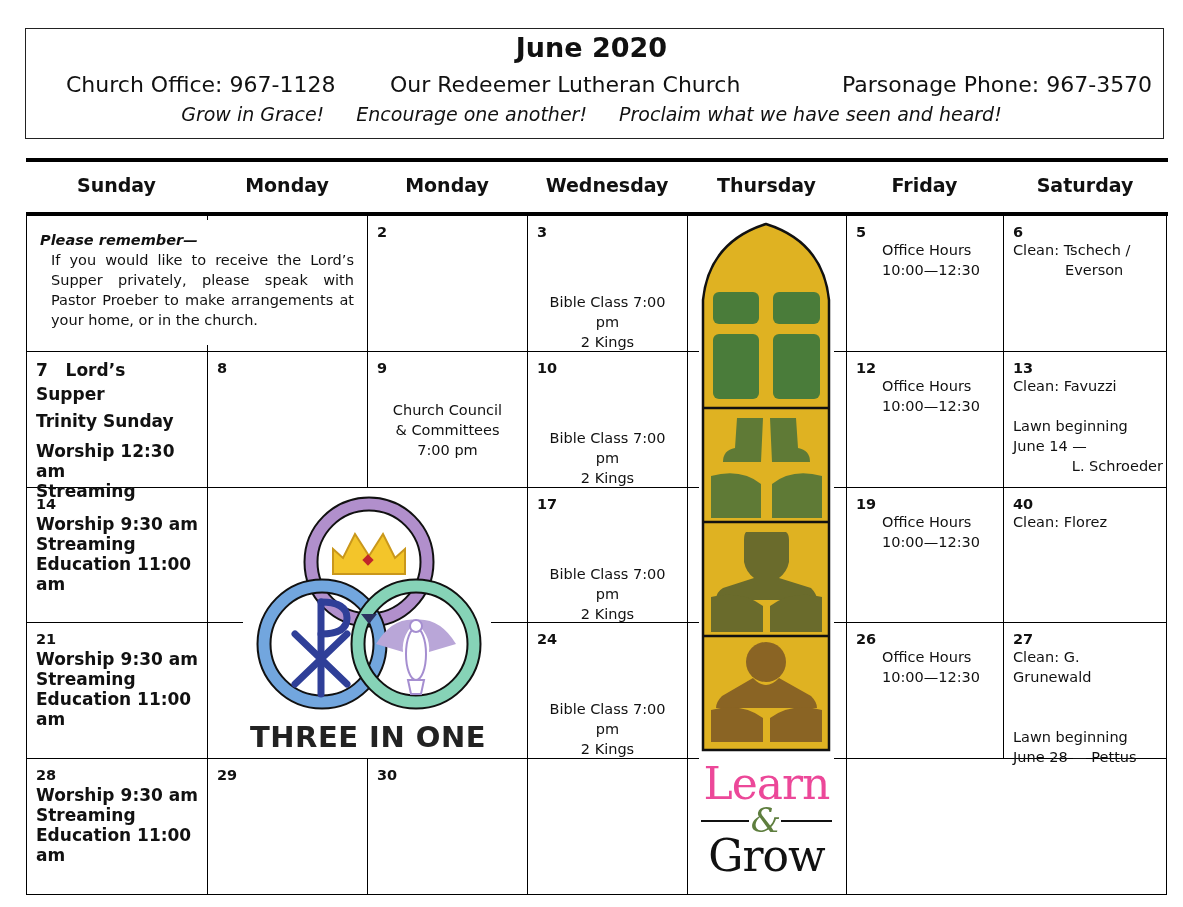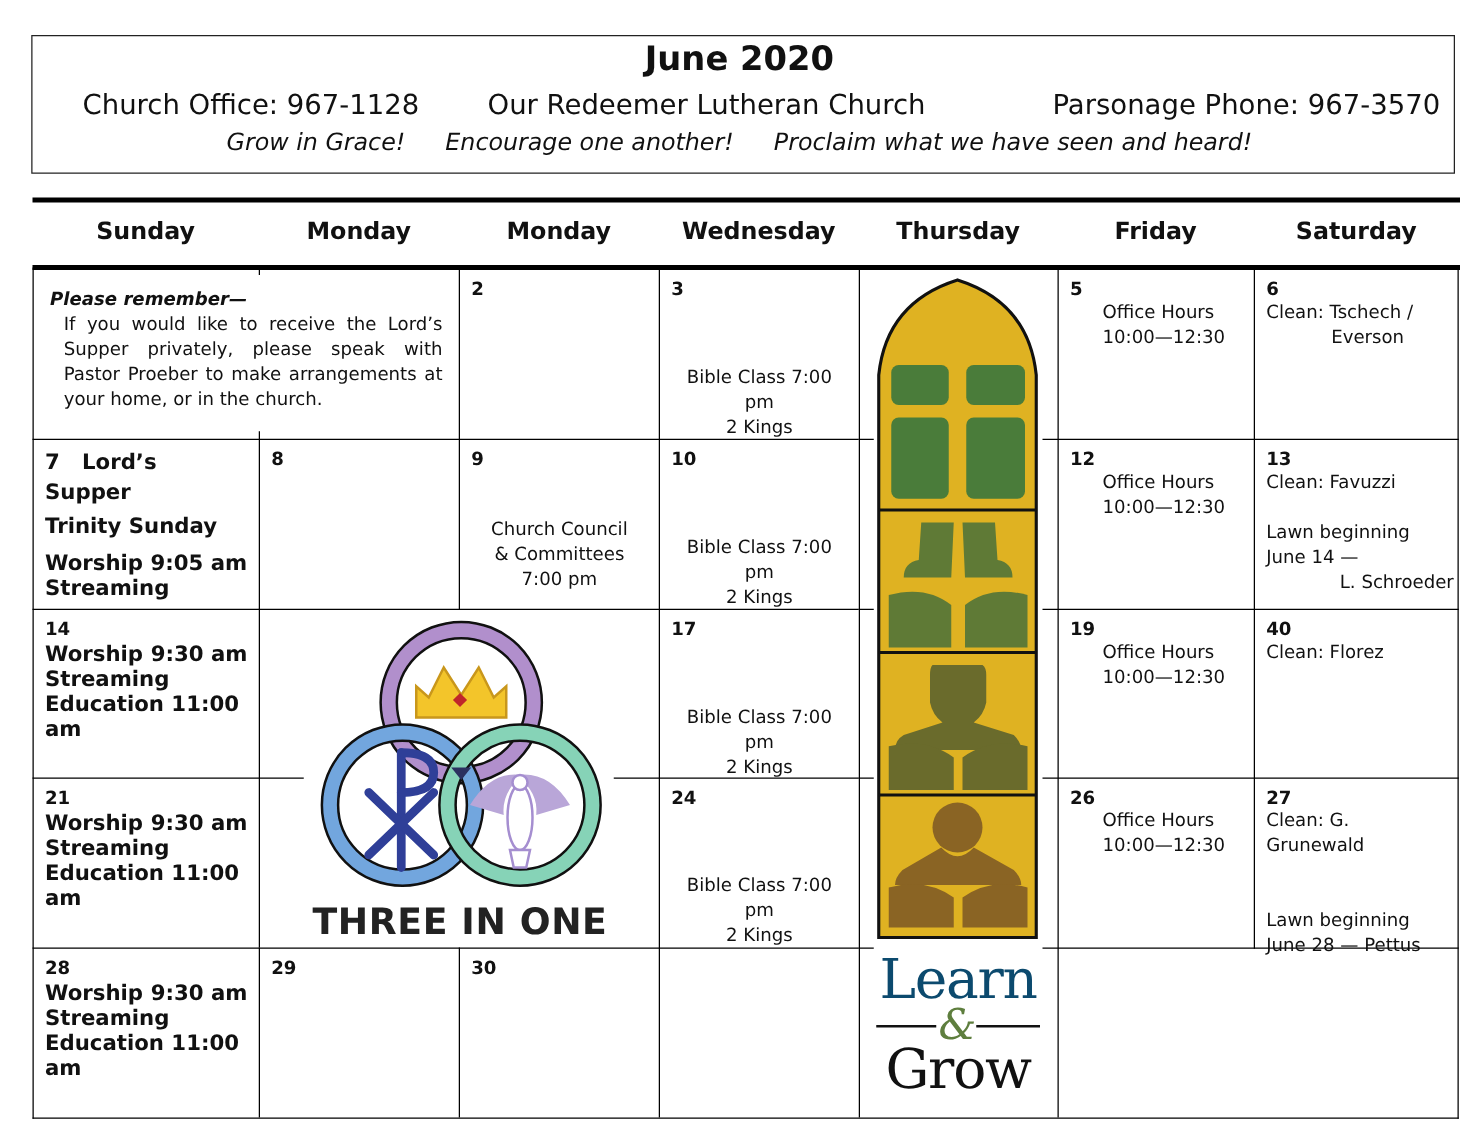--- a/index.html
+++ b/index.html
@@ -104,29 +104,29 @@
 </div>
 <div class="cell" style="left:1004px; top:216px; width:162px; height:135px;">
   <div class="num">6</div>
   <div style="margin-top:-2px;">Clean:  Tschech /</div>
   <div style="padding-left:52px;">Everson</div>
 </div>
 
 <div class="cell" style="left:27px; top:352px; width:180px; height:135px;">
   <div class="bold" style="line-height:24px;"><span>7</span>&nbsp;&nbsp;&nbsp;<span>Lord’s Supper</span></div>
   <div class="bold" style="margin-top:5px; line-height:20px;">Trinity Sunday</div>
-  <div class="bold" style="margin-top:10px; line-height:20px;">Worship  9:05 am</div>
+  <div class="bold" style="margin-top:10px; line-height:20px;">Worship  12:30 am</div>
   <div class="bold" style="line-height:20px;">Streaming</div>
 </div>
 <div class="cell" style="left:208px; top:352px; width:159px; height:135px;">
   <div class="num">8</div>
 </div>
 <div class="cell" style="left:368px; top:352px; width:159px; height:135px;">
   <div class="num">9</div>
-  <div class="center" style="margin-top:36px;">Church Council</div>
+  <div class="center" style="margin-top:22px;">Church Council</div>
   <div class="center">&amp; Committees</div>
   <div class="center">7:00 pm</div>
 </div>
 <div class="cell" style="left:528px; top:352px; width:159px; height:135px;">
   <div class="num">10</div>
   <div class="center" style="margin-top:50px;">Bible Class  7:00 pm</div>
   <div class="center">2 Kings</div>
 </div>
 <div class="cell" style="left:847px; top:352px; width:156px; height:135px;">
   <div class="num">12</div>
@@ -262,18 +262,18 @@
     <line x1="2" y1="414" x2="128" y2="414" stroke="#111" stroke-width="2.5"></line>
 
     <circle cx="65" cy="440" r="20" fill="#8a6424"></circle>
     <path d="M52 456 Q65 470 78 456 L110 474 Q116 480 116 486 L15 486 Q15 480 21 474 Z" fill="#8a6424"></path>
     <path d="M10 488 Q40 480 62 496 L62 520 L10 520 Z" fill="#8a6424"></path>
     <path d="M121 488 Q91 480 69 496 L69 520 L121 520 Z" fill="#8a6424"></path>
   </svg>
 </div>
 
 <div class="abs" style="left:695px; top:760px; width:143px; height:130px;">
-  <div class="abs" style="left:0; top:0; width:143px; text-align:center; font-family:'DejaVu Serif', serif; font-size:44px; line-height:48px; color:#0c4a6e; letter-spacing:-1px;">Learn</div>
+  <div class="abs" style="left:0; top:0; width:143px; text-align:center; font-family:'DejaVu Serif', serif; font-size:44px; line-height:48px; color:#ec4899; letter-spacing:-1px;">Learn</div>
   <div class="abs" style="left:6px; top:60px; width:48px; height:2px; background:#111;"></div>
   <div class="abs" style="left:86px; top:60px; width:51px; height:2px; background:#111;"></div>
   <div class="abs" style="left:54px; top:40px; width:34px; text-align:center; font-family:'DejaVu Serif', serif; font-style:italic; font-size:34px; color:#5e7e3e;">&amp;</div>
   <div class="abs" style="left:0; top:72px; width:143px; text-align:center; font-family:'DejaVu Serif', serif; font-size:44px; line-height:48px; color:#111; letter-spacing:-1px;">Grow</div>
 </div>
 
 </body></html>

